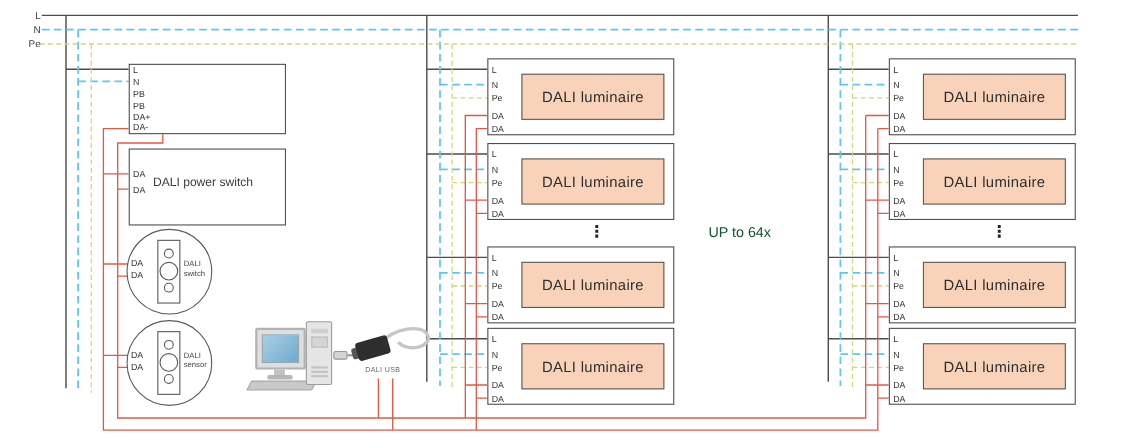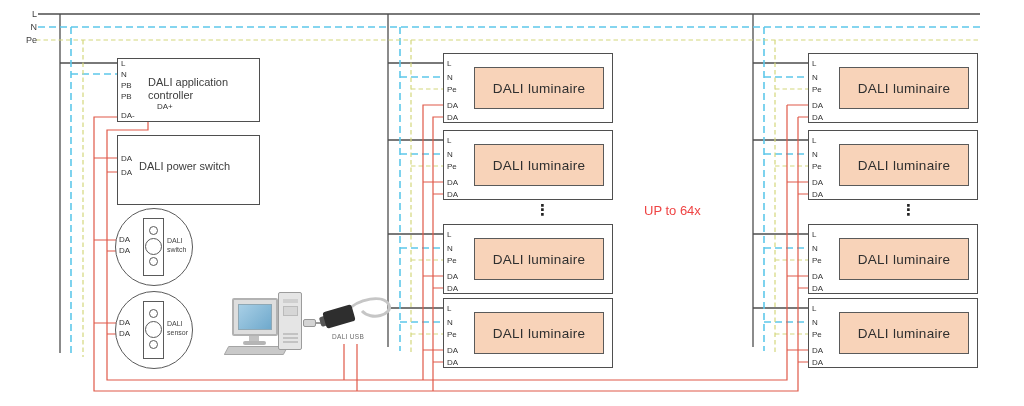--- a/index.html
+++ b/index.html
@@ -24,21 +24,21 @@
     position:absolute;left:30px;top:13px;width:130px;height:42px;
     background:var(--luminaire_fill,#f8d3b9);border:1.3px solid #5a5a5a;box-sizing:border-box;
     display:flex;align-items:center;justify-content:center;
     font-size:13.5px;color:#2f2f2f;letter-spacing:.3px;
   }
   .circle-dev{position:absolute;width:78px;height:78px;border:1.3px solid #5a5a5a;border-radius:50%;background:#fff;box-sizing:border-box;}
   .plate{position:absolute;width:21px;height:58px;border:1.2px solid #5a5a5a;background:#fff;box-sizing:border-box;}
   .knob{position:absolute;border:1.2px solid #5a5a5a;border-radius:50%;background:#fff;box-sizing:border-box;}
   .dev-lab{position:absolute;font-size:7px;line-height:9px;color:#444;}
   .dots{position:absolute;font-size:15px;line-height:18px;color:#222;font-family:"DejaVu Sans",sans-serif;font-weight:bold;}
-  .note{position:absolute;font-size:13px;color:#ef4444;}
+  .note{position:absolute;font-size:13px;color:#14532d;}
   
   .pc{position:absolute;left:220px;top:288px;width:92px;height:72px;}
   .pc *{position:absolute;box-sizing:border-box;}
   .pc .mon{left:12px;top:10px;width:46px;height:38px;background:#dedede;border:2px solid #b2b2b2;border-radius:2px;}
   .pc .scr{left:4px;top:4px;width:34px;height:26px;background:linear-gradient(135deg,#a8cfe6,#6fa9cc);border:1px solid #8fa8b5;}
   .pc .neck{left:29px;top:48px;width:10px;height:5px;background:#c2c2c2;}
   .pc .base{left:23px;top:53px;width:23px;height:4px;background:#b5b5b5;border-radius:2px;}
   .pc .kbd{left:6px;top:58px;width:60px;height:9px;background:#c9c9c9;border:1px solid #a5a5a5;transform:skewX(-28deg);border-radius:1px;}
   .pc .twr{left:58px;top:4px;width:24px;height:58px;background:#e5e5e5;border:1px solid #9c9c9c;border-radius:2px;}
   .pc .v1{left:4px;top:6px;width:15px;height:4px;background:#cfcfcf;}
@@ -101,23 +101,22 @@
 
   <span class="lab mains-lab" style="left:20px;top:9px;">L</span>
   <span class="lab mains-lab" style="left:20px;top:22px;">N</span>
   <span class="lab mains-lab" style="left:20px;top:35px;">Pe</span>
 
   <div class="box" style="left:117px;top:58px;width:143px;height:64px;">
     <span class="term" style="top:0px;">L</span>
     <span class="term" style="top:11px;">N</span>
     <span class="term" style="top:22px;">PB</span>
     <span class="term" style="top:33px;">PB</span>
-    <span class="term" style="top:43px;margin-left:36px;">DA+</span>
+    <span class="term" style="top:43px;">DA+</span>
     <span class="term" style="top:52px;">DA-</span>
-    <div class="title-sm" style="left:30px;top:17px;width:105px;">DALI application controller</div>
   </div>
 
   <div class="box" style="left:117px;top:135px;width:143px;height:70px;">
     <span class="term" style="top:18px;">DA</span>
     <span class="term" style="top:32px;">DA</span>
     <div class="title-sm" style="left:21px;top:24px;width:118px;">DALI power switch</div>
   </div>
 
   <div class="circle-dev" style="left:115px;top:208px;"></div>
   <div class="plate" style="left:143px;top:218px;"></div>

